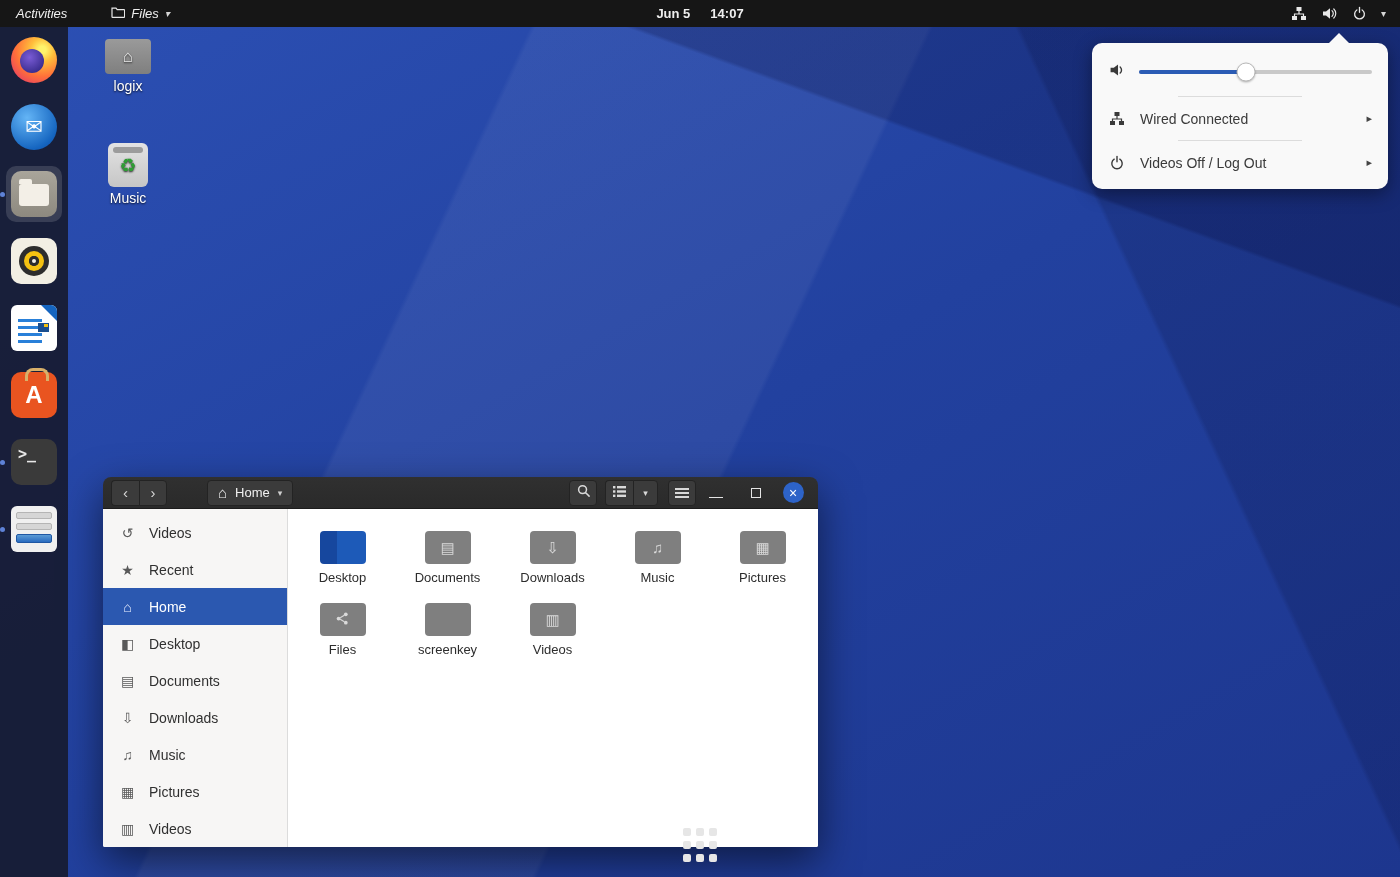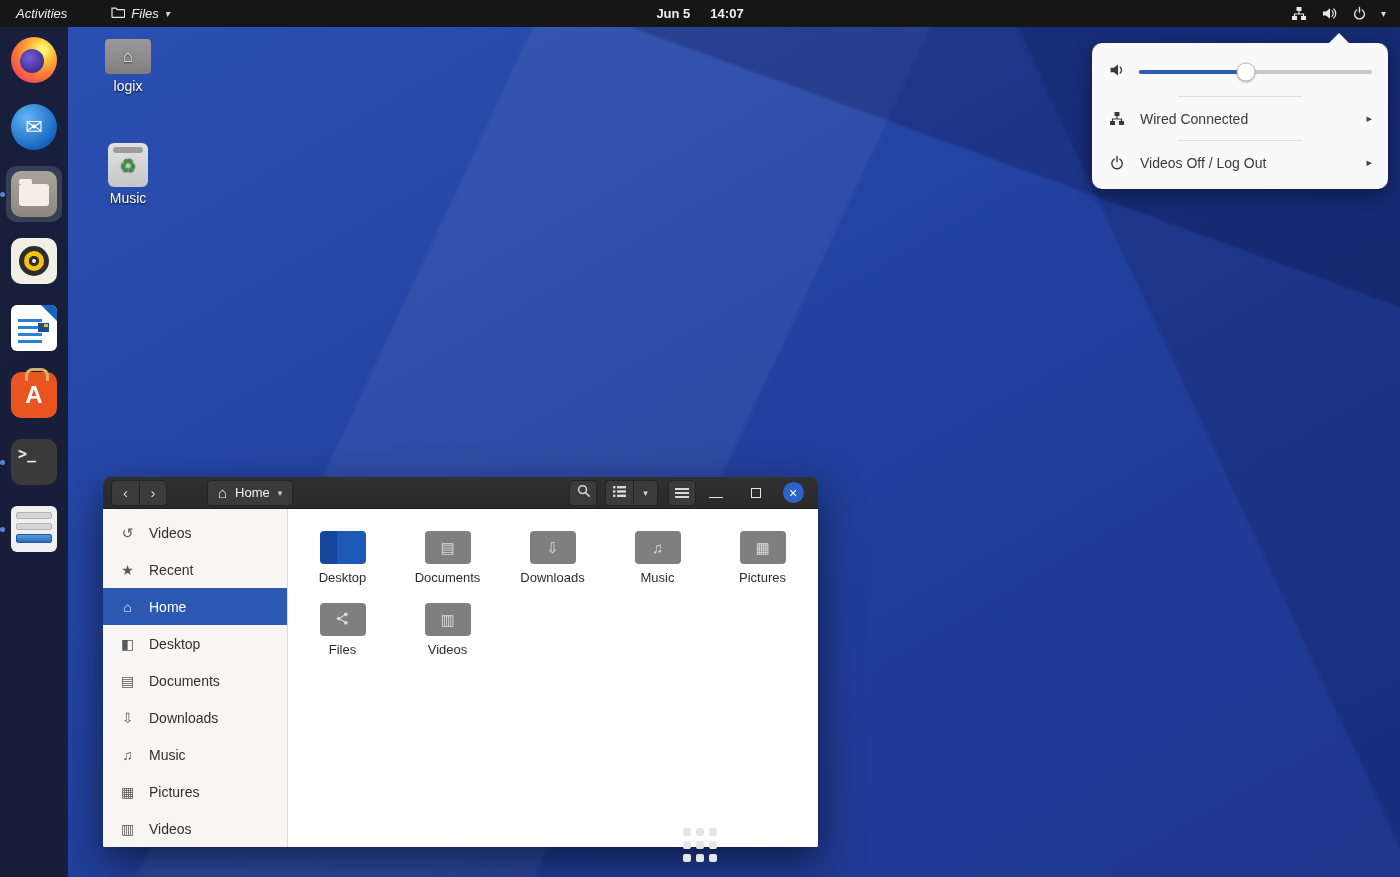--- a/index.html
+++ b/index.html
@@ -388,20 +388,24 @@
                     <circle cx="11.5" cy="3.5" r="2" fill="#dadada"></circle>
                     <circle cx="3.8" cy="8" r="2" fill="#dadada"></circle>
                     <circle cx="11.5" cy="12.5" r="2" fill="#dadada"></circle>
                     <path d="M10 4.5L5.5 7.2M5.5 8.8l4.5 2.7" stroke="#dadada" stroke-width="1.2"></path>
                   </svg>
               </span>
             </div>
             <div class="flabel">Files</div>
           </div>
           <div class="fcell">
+            <div class="ffolder"></div>
+            <div class="flabel">screenkey</div>
+          </div>
+          <div class="fcell">
             <div class="ffolder">
                 <span class="femblem">▥</span>
               </div>
             <div class="flabel">Videos</div>
           </div>
         </div>
       </div>
     </div>
   </div>
 

